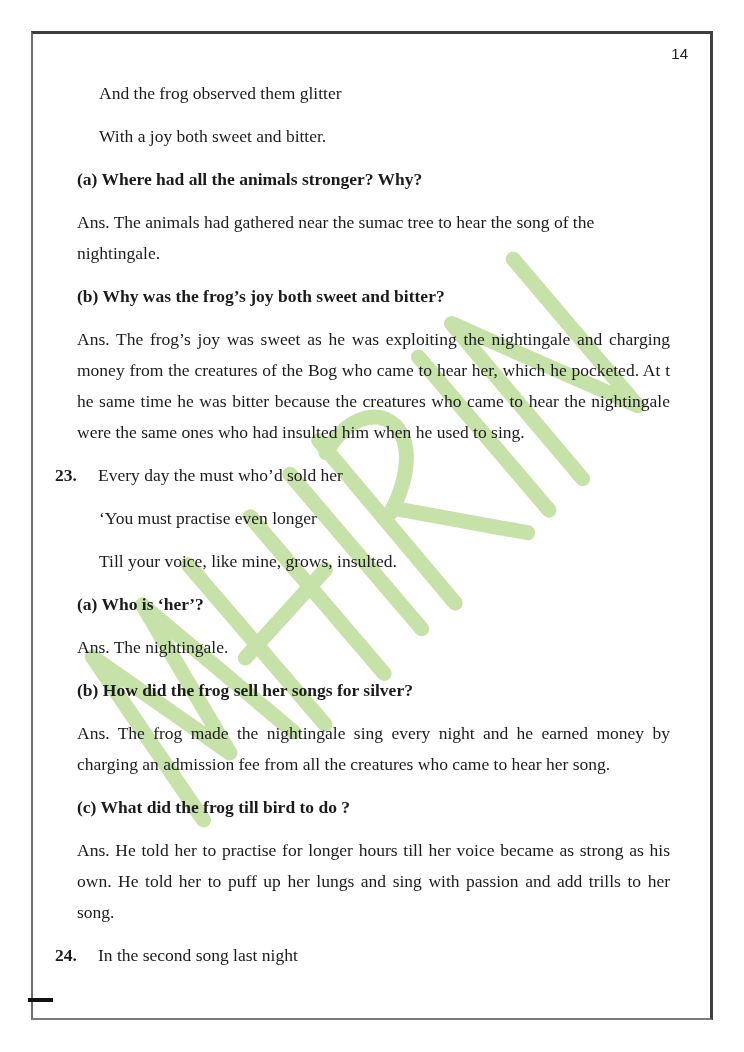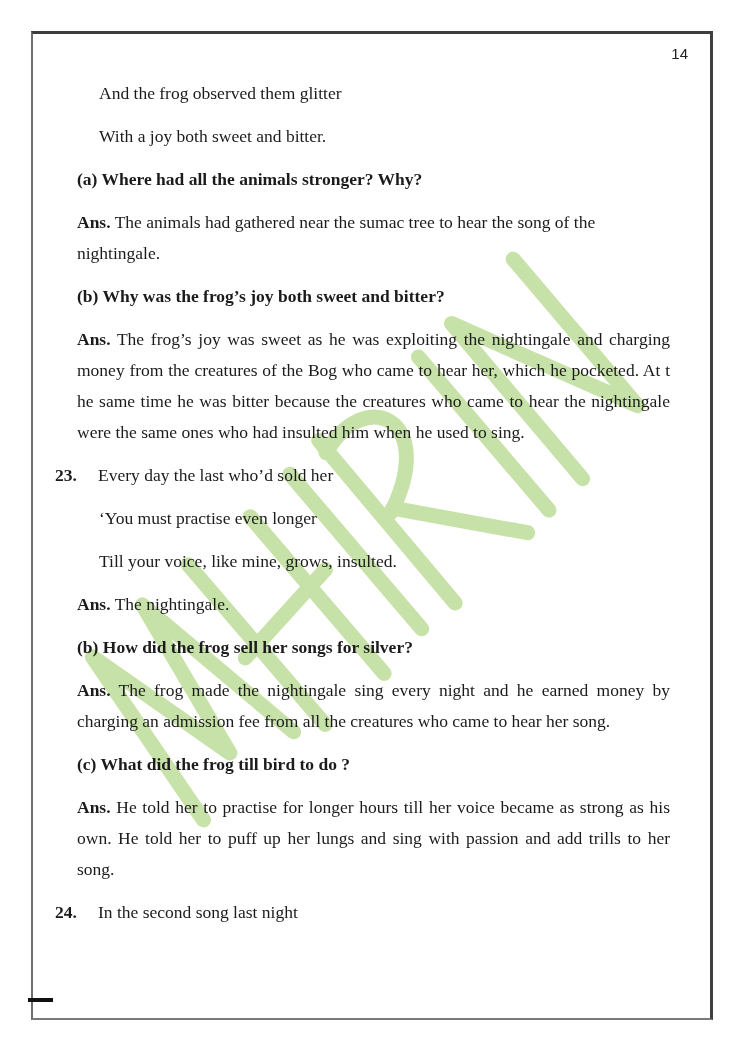--- a/index.html
+++ b/index.html
@@ -43,21 +43,21 @@
     padding: 44px 40px 0 44px;
     font-size: 17.5px;
   }
   .content p, .content .num-row {
     margin: 0 0 12px 0;
     line-height: 31px;
   }
   .verse { margin-left: 22px !important; }
   .question { font-weight: bold; }
   .answer.justify { text-align: justify; }
-  .ans-label { font-weight: bold; }
+  .ans-label { font-weight: normal; }
   .num-row { margin-left: -22px !important; }
   .num {
     display: inline-block;
     width: 43px;
     font-weight: bold;
   }
   .corner-dash {
     position: absolute;
     left: 28px; top: 998px;
     width: 25px; height: 4px;
@@ -102,27 +102,28 @@
       <p class="verse">With a joy both sweet and bitter.</p>
 
       <p class="question">(a) Where had all the animals stronger? Why?</p>
 
       <p class="answer"><b class="ans-label">Ans.</b> <span>The animals had gathered near the sumac tree to hear the song of the nightingale.</span></p>
 
       <p class="question">(b) Why was the frog’s joy both sweet and bitter?</p>
 
       <p class="answer justify"><b class="ans-label">Ans.</b> <span>The frog’s joy was sweet as he was exploiting the nightingale and charging money from the creatures of the Bog who came to hear her, which he pocketed. At t he same time he was bitter because the creatures who came to hear the nightingale were the same ones who had insulted him when he used to sing.</span></p>
 
-      <div class="num-row"><span class="num">23.</span><span>Every day the last who’d sold her</span></div>
+      <div class="num-row"><span class="num">23.</span><span>Every day the must who’d sold her</span></div>
 
 
       <p class="verse">‘You must practise even longer</p>
 
       <p class="verse">Till your voice, like mine, grows, insulted.</p>
 
+      <p class="question">(a) Who is ‘her’?</p>
 
       <p class="answer"><b class="ans-label">Ans.</b> <span>The nightingale.</span></p>
 
       <p class="question">(b) How did the frog sell her songs for silver?</p>
 
       <p class="answer justify"><b class="ans-label">Ans.</b> <span>The frog made the nightingale sing every night and he earned money by charging an admission fee from all the creatures who came to hear her song.</span></p>
 
       <p class="question">(c) What did the frog till bird to do ?</p>
 
       <p class="answer justify"><b class="ans-label">Ans.</b> <span>He told her to practise for longer hours till her voice became as strong as his own. He told her to puff up her lungs and sing with passion and add trills to her song.</span></p>

